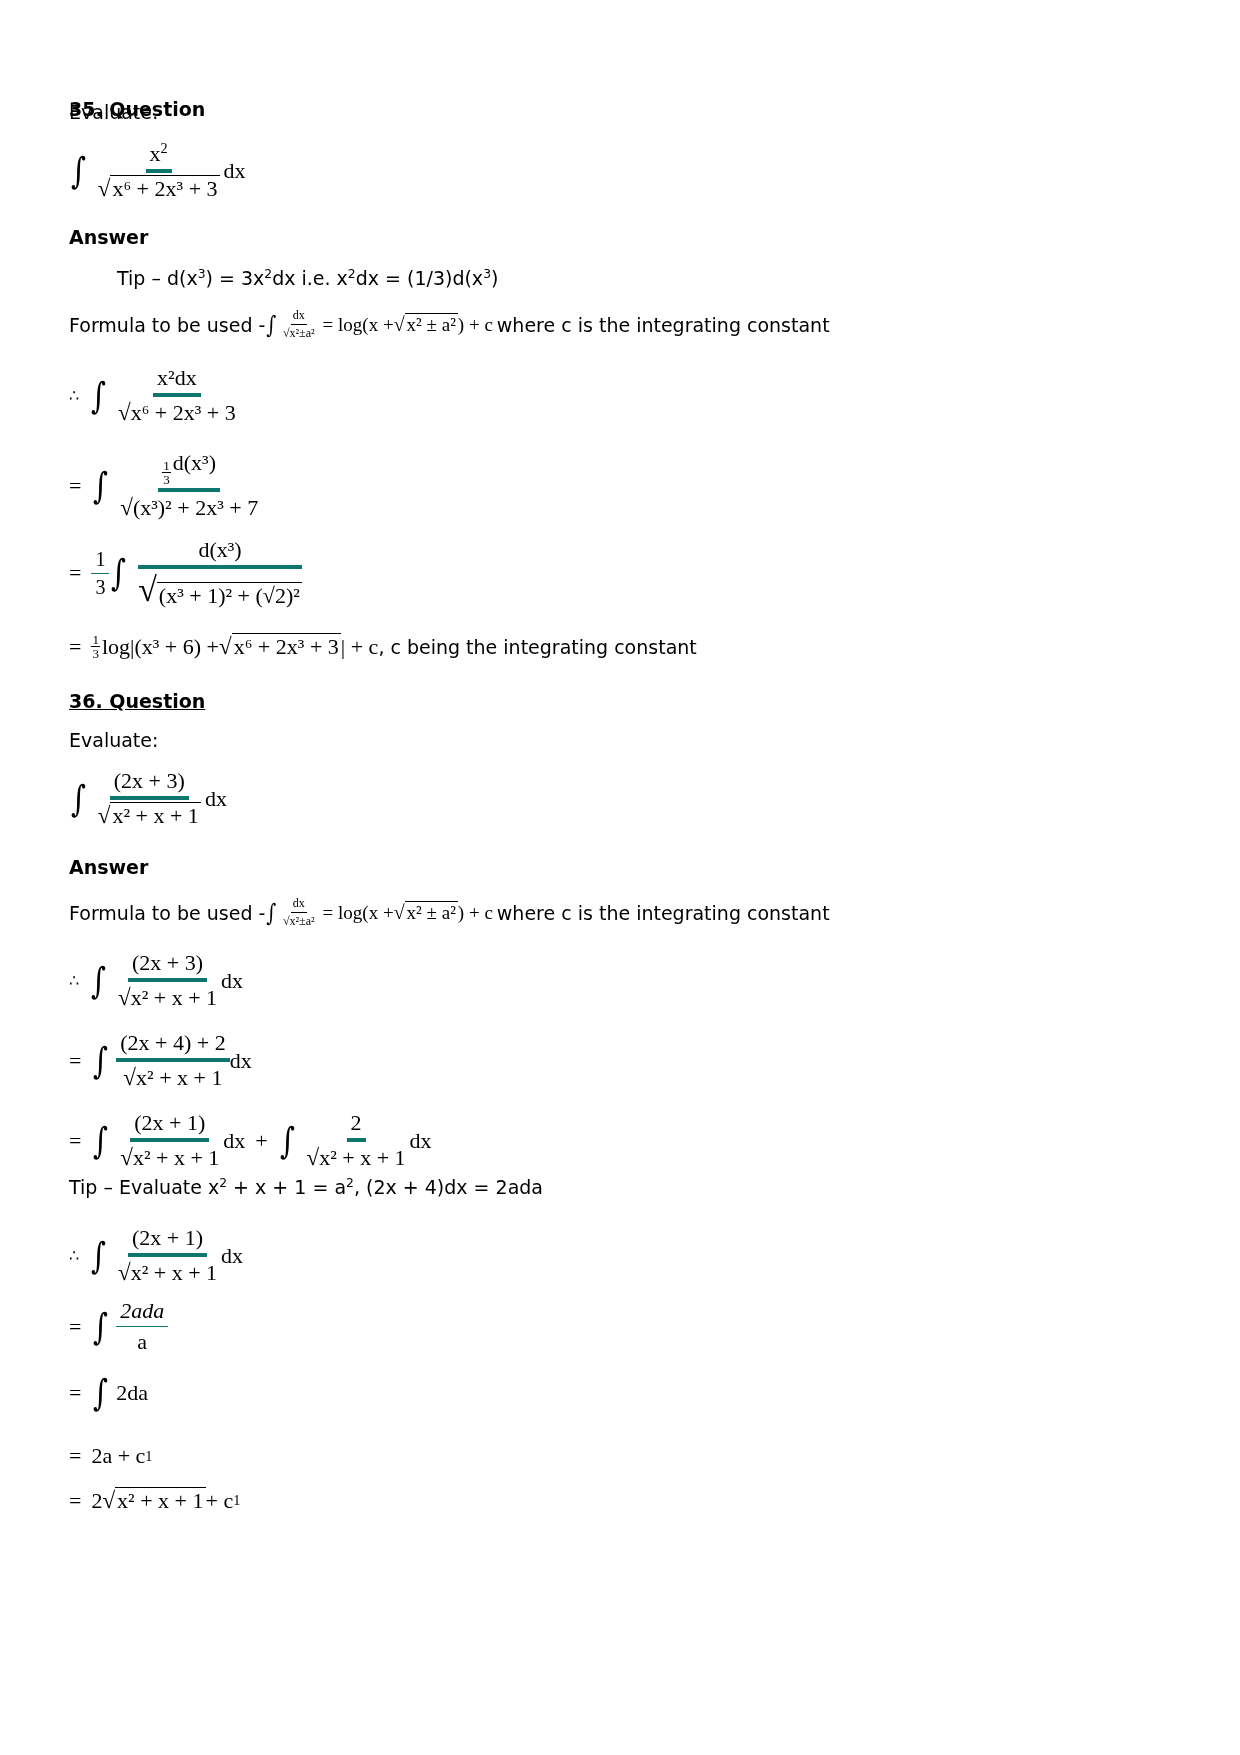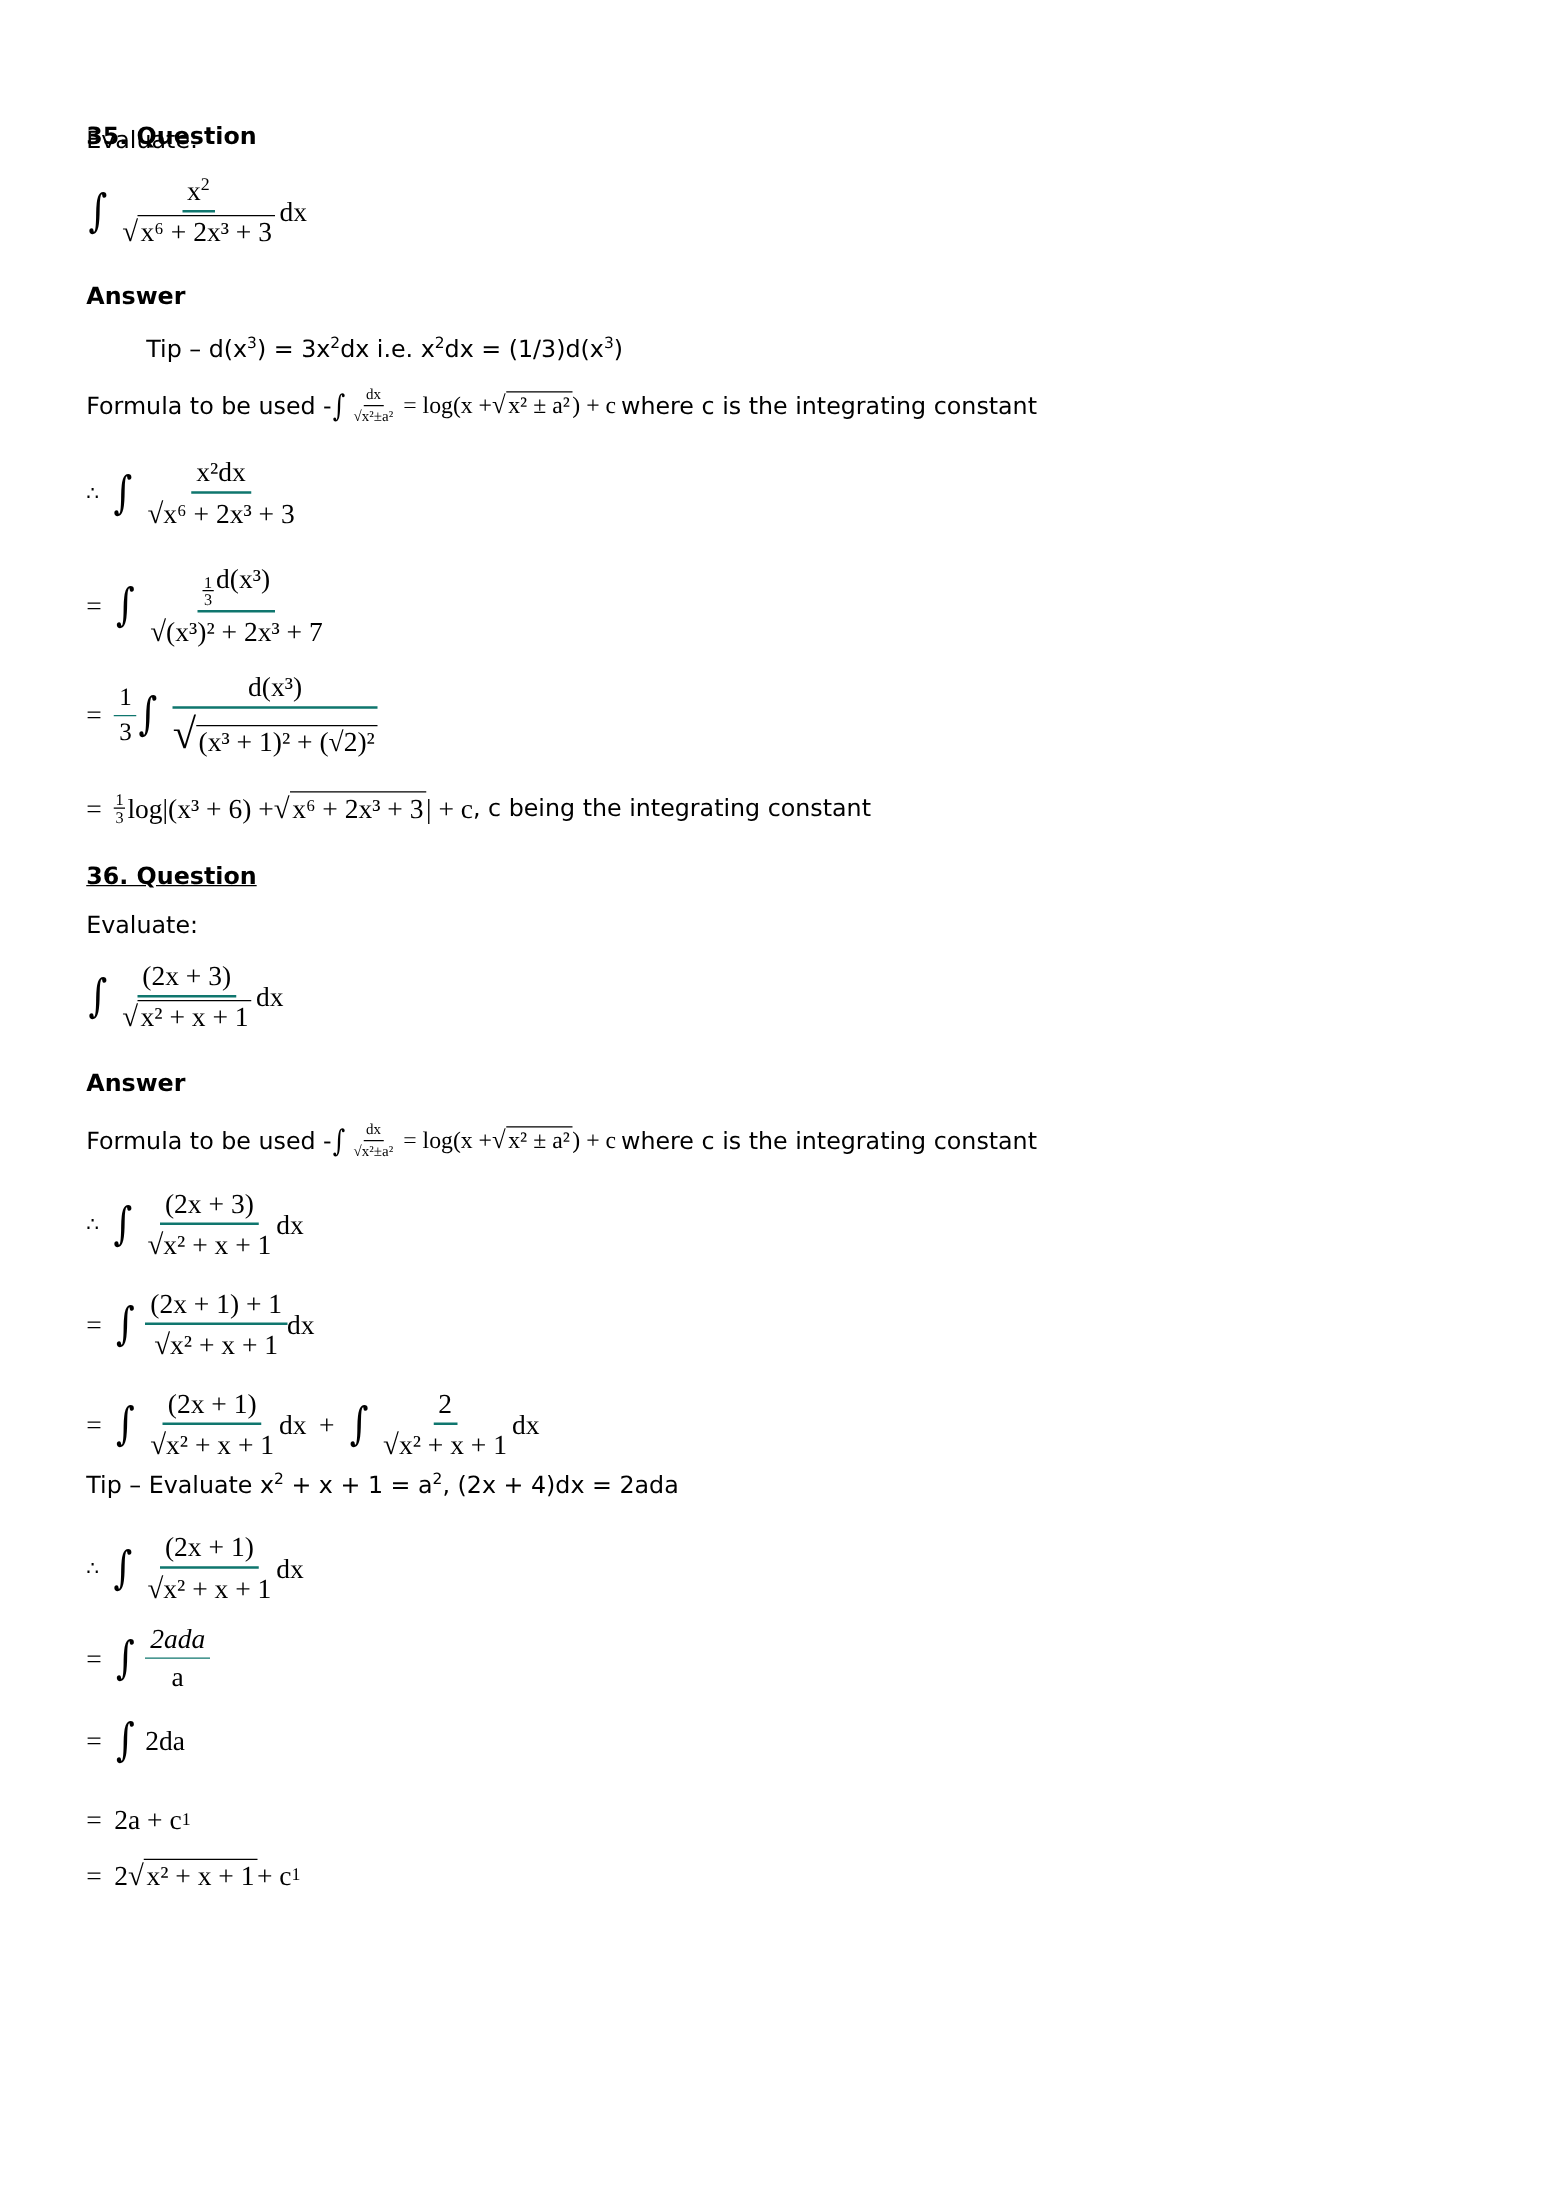--- a/index.html
+++ b/index.html
@@ -5,21 +5,21 @@
   html, body { margin: 0; padding: 0; background: #ffffff; }
   body { width: 1240px; height: 1755px; position: relative; overflow: hidden; color: #000; }
   .page { position: absolute; left: 69px; top: 0; width: 1100px; }
   .abs { position: absolute; white-space: nowrap; }
   .sans { font-family: "DejaVu Sans", sans-serif; font-size: 19px; }
   .bold { font-weight: bold; }
   .math { font-family: "Liberation Serif", "DejaVu Serif", serif; font-size: 22px; display: inline-flex; align-items: center; }
   .int { font-family: "DejaVu Serif", serif; font-size: 36px; line-height: 1; margin-right: 6px; transform: scaleX(0.8); display: inline-block; }
   .int.small { font-size: 24px; margin-right: 3px; }
   .frac { display: inline-flex; flex-direction: column; align-items: center; vertical-align: middle; }
-  .frac .num { padding: 0 4px 2px 4px; border-bottom: 2px solid #0f766e; text-align: center; }
+  .frac .num { padding: 0 4px 2px 4px; border-bottom: 4px solid #0f766e; text-align: center; }
   .frac .den { padding: 2px 4px 0 4px; text-align: center; }
   .frac.small { font-size: 12px; }
   .frac.small .num { border-bottom: 1px solid #000; padding: 0 2px 1px 2px; }
   .frac.small .den { padding: 1px 2px 0 2px; }
   .sqrt { display: inline-flex; align-items: flex-end; }
   .sqrt .rad { font-size: 1.05em; }
   .sqrt .under { border-top: 1.5px solid #000; padding: 0 2px; }
   .eq { margin-right: 10px; font-size: 22px; }
   sup { font-size: 0.65em; }
   sub { font-size: 0.65em; }
@@ -173,21 +173,21 @@
             <span>x² + x + 1</span>
           </span></span>
       </span>
     <span>dx</span>
   </div>
 
   <div class="abs math" style="top:1030px;">
     <span class="eq">=</span>
     <span class="int">∫</span>
     <span class="frac">
-        <span class="num">(2x + 1) + 1</span>
+        <span class="num">(2x + 4) + 2</span>
         <span class="den"><span class="sqrt">
             <span class="rad">√</span>
             <span>x² + x + 1</span>
           </span></span>
       </span>
     <span>dx</span>
   </div>
 
   <div class="abs math" style="top:1110px;">
     <span class="eq">=</span>

